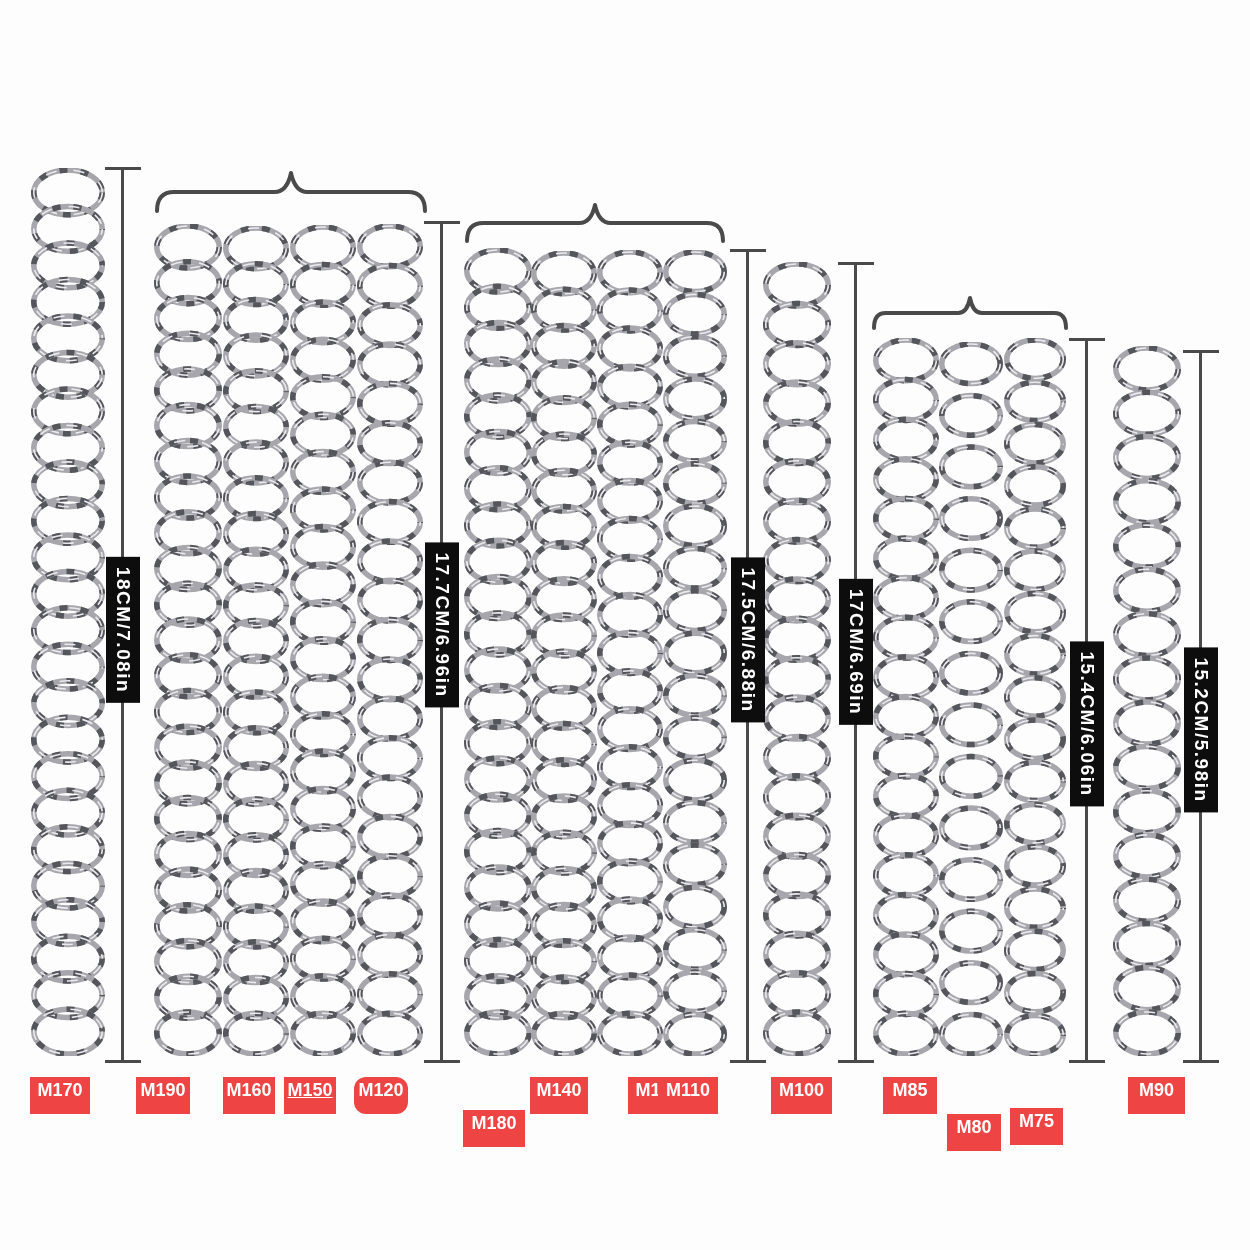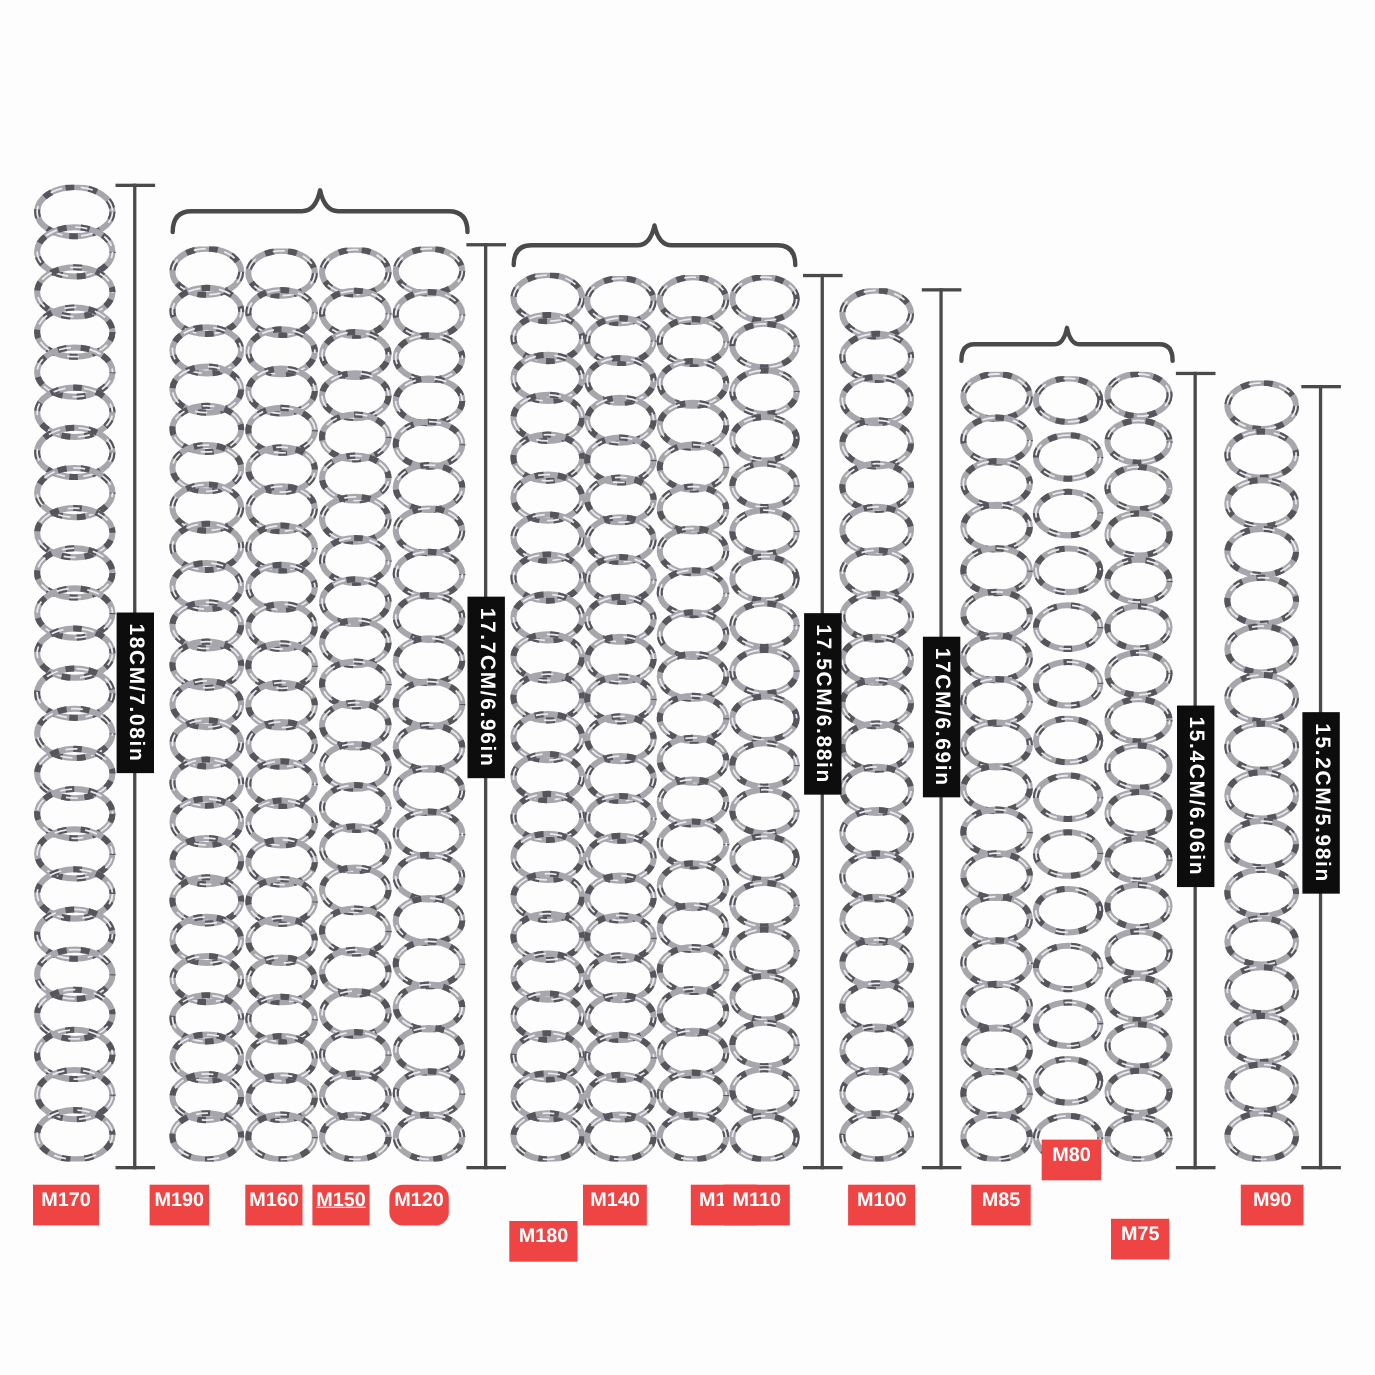--- a/index.html
+++ b/index.html
@@ -943,17 +943,17 @@
   <div class="mlabel" style="left:136px;width:54px;top:1077px;">M190</div>
   <div class="mlabel" style="left:223px;width:52px;top:1077px;">M160</div>
   <div class="mlabel" style="left:284px;width:52px;top:1077px;text-decoration:underline;">M150</div>
   <div class="mlabel" style="left:354px;width:54px;top:1077px;border-radius:12px;">M120</div>
   <div class="mlabel" style="left:463px;width:62px;top:1110px;">M180</div>
   <div class="mlabel" style="left:530px;width:58px;top:1077px;">M140</div>
   <div class="mlabel" style="left:628px;width:60px;top:1077px;">M130</div>
   <div class="mlabel" style="left:658px;width:60px;top:1077px;">M110</div>
   <div class="mlabel" style="left:771px;width:61px;top:1077px;">M100</div>
   <div class="mlabel" style="left:883px;width:54px;top:1077px;">M85</div>
-  <div class="mlabel" style="left:947px;width:54px;top:1036px;">M80</div>
+  <div class="mlabel" style="left:947px;width:54px;top:1114px;">M80</div>
   <div class="mlabel" style="left:1010px;width:53px;top:1108px;">M75</div>
   <div class="mlabel" style="left:1118px;width:57px;top:1077px;margin-left:10px;">M90</div>
 
 </div>
 
 </body></html>

